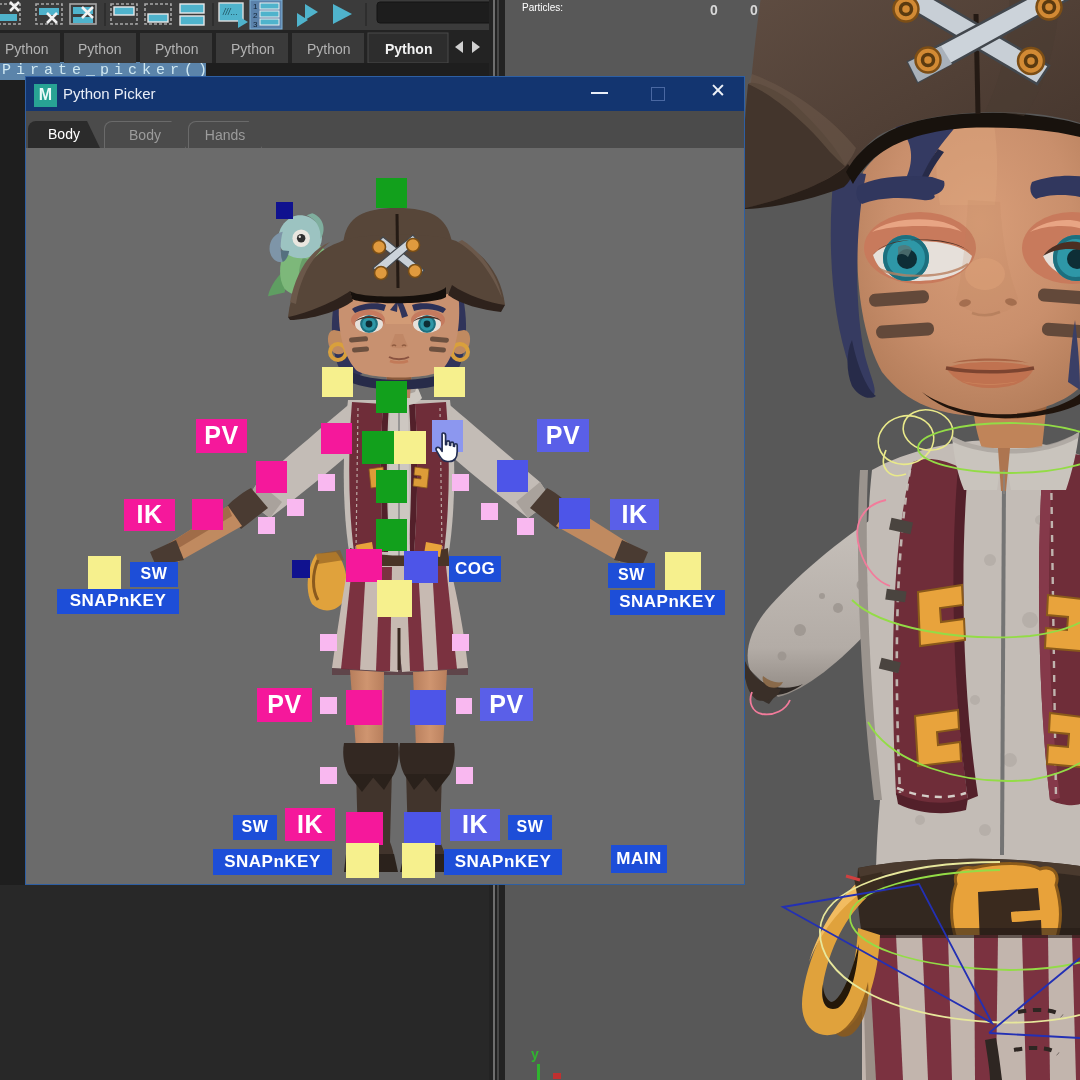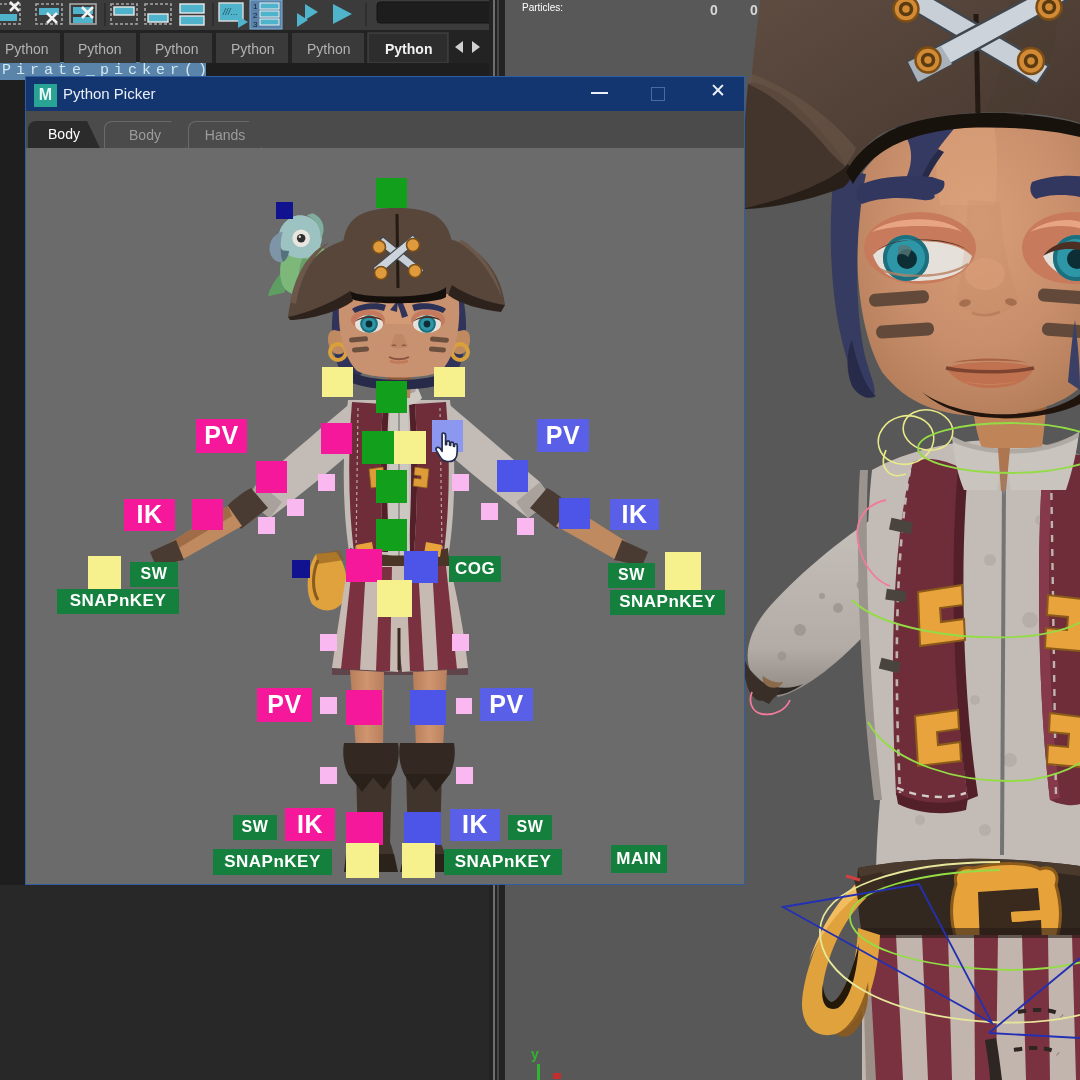--- a/index.html
+++ b/index.html
@@ -1,21 +1,21 @@
 <!DOCTYPE html>
 <html><head>
 <meta charset="utf-8">
 <style>
   html,body{margin:0;padding:0;}
   body{width:1080px;height:1080px;position:relative;overflow:hidden;
        font-family:"Liberation Sans", sans-serif;background:#3b3b3b;}
   .abs{position:absolute;}
   
   .sq{position:absolute;}
-  .lbl{position:absolute;background:#15803d;color:#fff;font-weight:bold;
+  .lbl{position:absolute;background:#1d4ed8;color:#fff;font-weight:bold;
        text-align:center;letter-spacing:0.5px;}
 </style>
 </head>
 <body>
 
 <div class="abs" style="left:0;top:0;width:497px;height:30px;background:#3b3b3b;"></div>
 <div class="abs" style="left:0;top:30px;width:497px;height:33px;background:#232323;"></div>
 <div class="abs" style="left:0;top:63px;width:497px;height:17px;background:#1e1e1e;"></div>
 <div class="abs" style="left:0;top:80px;width:497px;height:1000px;background:#282828;"></div>
 <div class="abs" style="left:0;top:80px;width:25px;height:805px;background:#1e1e1e;"></div>

